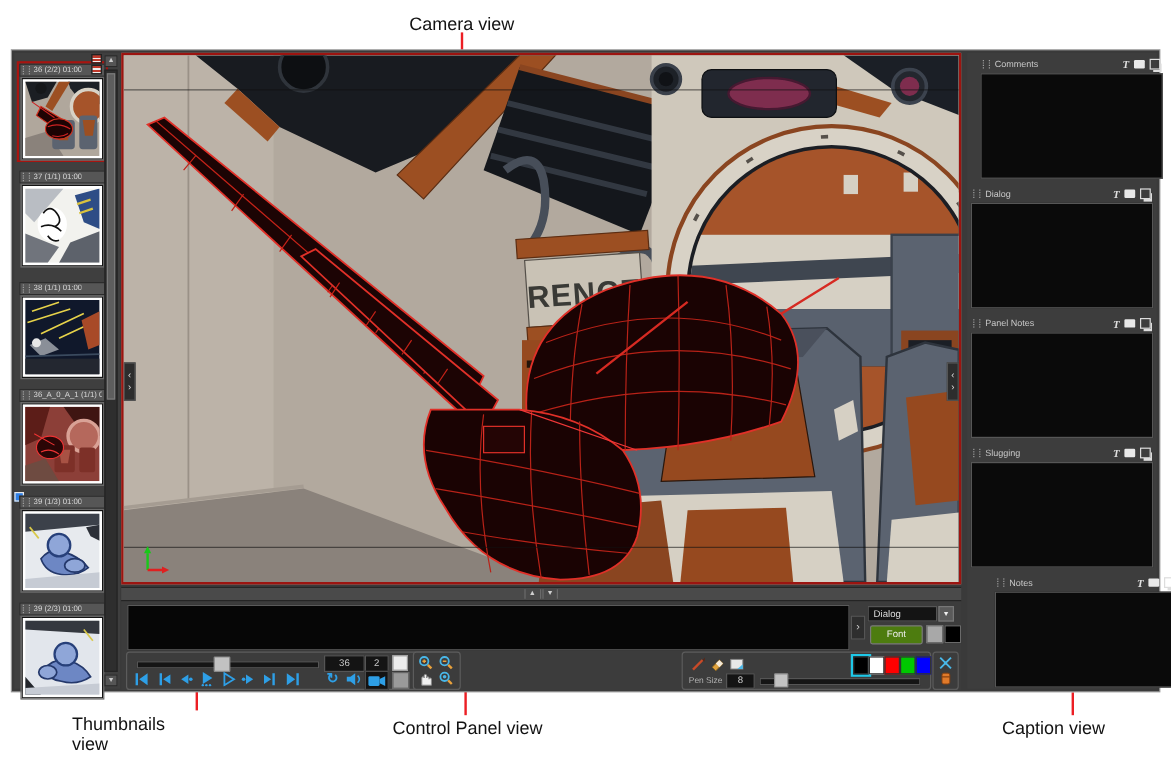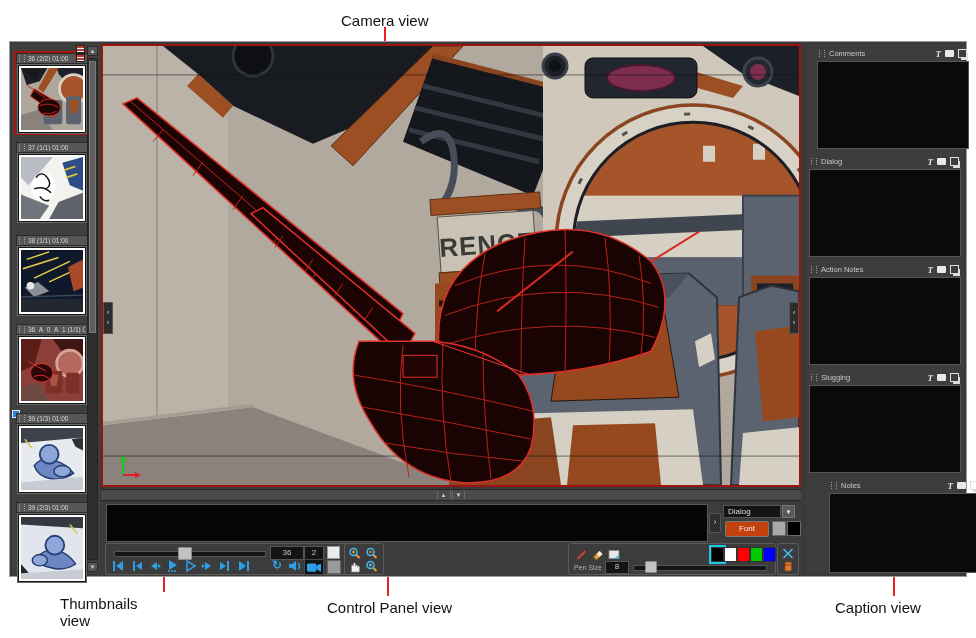--- a/index.html
+++ b/index.html
@@ -27,21 +27,21 @@
   .camera{position:absolute;left:0;top:0;width:696px;height:439px;border:2px solid #9c1410;background:#b2a99e;overflow:hidden;}
   .split-handle{position:absolute;width:8px;height:30px;background:#2d2d2d;border:1px solid #555;color:#d8d8d8;font-size:8px;line-height:8px;text-align:center;display:flex;flex-direction:column;justify-content:center;gap:2px;z-index:5;}
   .cam-bar{position:absolute;left:0;top:445px;width:700px;height:10px;background:#4a4a4a;border-top:1px solid #262626;display:flex;justify-content:center;align-items:center;gap:1px;}
   .cam-bar span{font-size:6px;color:#cfcfcf;line-height:8px;padding:0 3px;border-left:1px solid #6a6a6a;border-right:1px solid #6a6a6a;}
   
   .controls{position:absolute;left:0;top:456px;width:700px;height:74px;background:#3c3c3c;border-top:1px solid #242424;}
   .blackbox{position:absolute;left:5px;top:3px;width:600px;height:36px;background:#060606;border:1px solid #5a5a5a;}
   .morebtn{position:absolute;left:608px;top:12px;width:10px;height:18px;background:#2e2e2e;border:1px solid #555;color:#ccc;font-size:9px;text-align:center;line-height:17px;}
   .dropdown{position:absolute;left:622px;top:4px;width:58px;height:13px;background:#141414;border:1px solid #555;color:#ddd;font-size:8px;line-height:12px;padding-left:4px;box-sizing:border-box;}
   .droparrow{position:absolute;left:681px;top:4px;width:13px;height:13px;background:#5a5a5a;border:1px solid #777;color:#eee;font-size:6px;text-align:center;line-height:12px;box-sizing:border-box;}
-  .fontbtn{position:absolute;left:624px;top:20px;width:42px;height:14px;background:#c2410c;border:1px solid #7a7a7a;border-radius:2px;color:#eee;font-size:8px;text-align:center;line-height:13px;}
+  .fontbtn{position:absolute;left:624px;top:20px;width:42px;height:14px;background:#4d7c0f;border:1px solid #7a7a7a;border-radius:2px;color:#eee;font-size:8px;text-align:center;line-height:13px;}
   .swatch{position:absolute;top:20px;width:12px;height:13px;border:1px solid #6a6a6a;}
   .grp{position:absolute;top:42px;height:30px;border:1px solid #5c5c5c;border-radius:3px;background:#3c3c3c;}
   .slider-track{position:absolute;height:4px;background:#151515;border:1px solid #555;}
   .slider-handle{position:absolute;background:#c2c2c2;border:1px solid #8a8a8a;border-radius:1px;}
   .numbox{position:absolute;top:2px;height:12px;background:#141414;border:1px solid #555;color:#c8c8c8;font-size:8px;text-align:center;line-height:11px;}
   .whitebtn{position:absolute;background:#ececec;border:1px solid #999;}
   .tbtn{position:absolute;top:16px;width:16px;height:12px;}
   .tbtn svg{display:block;}
   .loopbtn{position:absolute;left:166px;top:14px;color:#2e9fe6;font-size:12px;font-weight:bold;}
   .cambtn{position:absolute;left:198px;top:15px;width:18px;height:14px;background:#131313;border:1px solid #4a4a4a;}
@@ -484,21 +484,21 @@
           <span class="ci ci-t">T</span>
           <span class="ci ci-rect"></span>
           <span class="ci ci-note"></span>
         </div>
         <div class="cap-body"></div>
       </div>
 
       <div class="cap-panel" style="top:218px;">
         <div class="cap-head">
           <span class="grip"></span>
-          <span class="cap-title">Action Notes</span>
+          <span class="cap-title">Panel Notes</span>
           <span class="ci ci-t">T</span>
           <span class="ci ci-rect"></span>
           <span class="ci ci-note"></span>
         </div>
         <div class="cap-body"></div>
       </div>
 
       <div class="cap-panel" style="top:326px;">
         <div class="cap-head">
           <span class="grip"></span>

